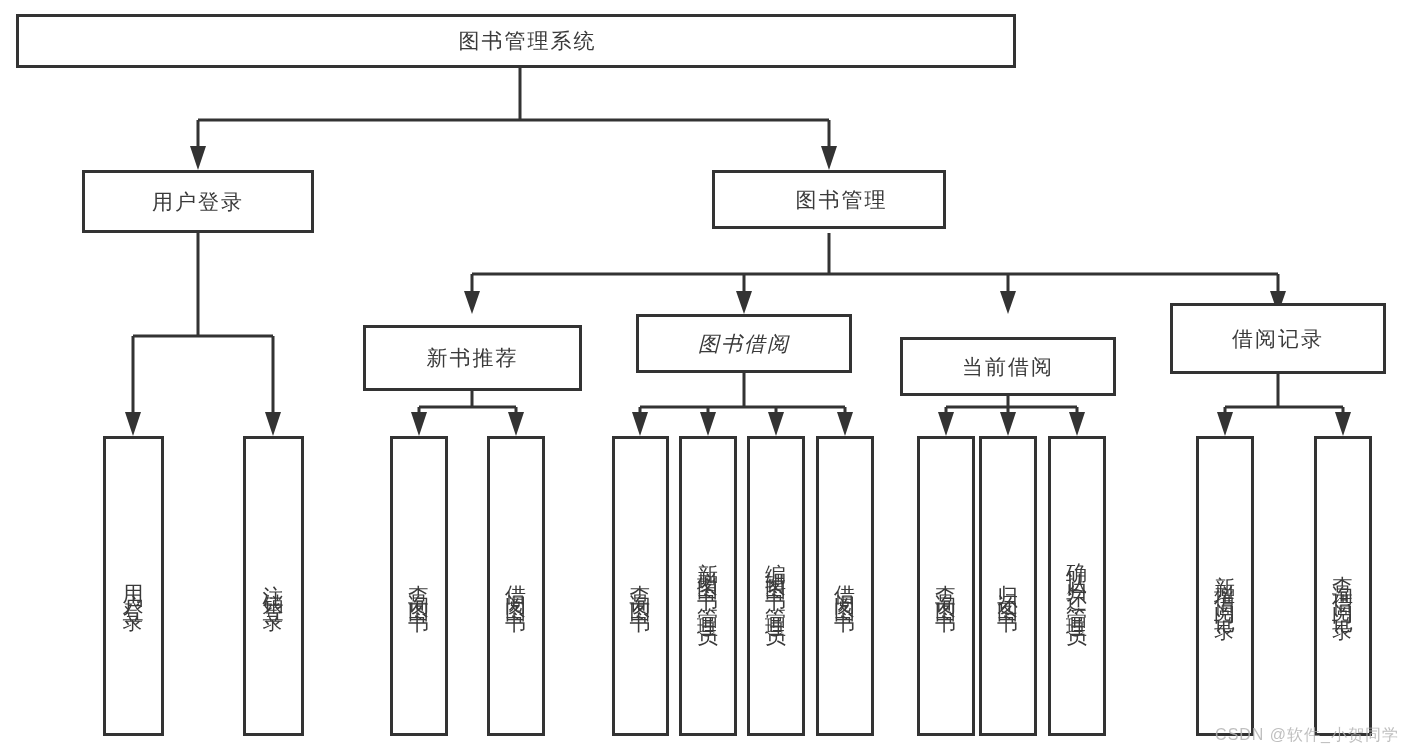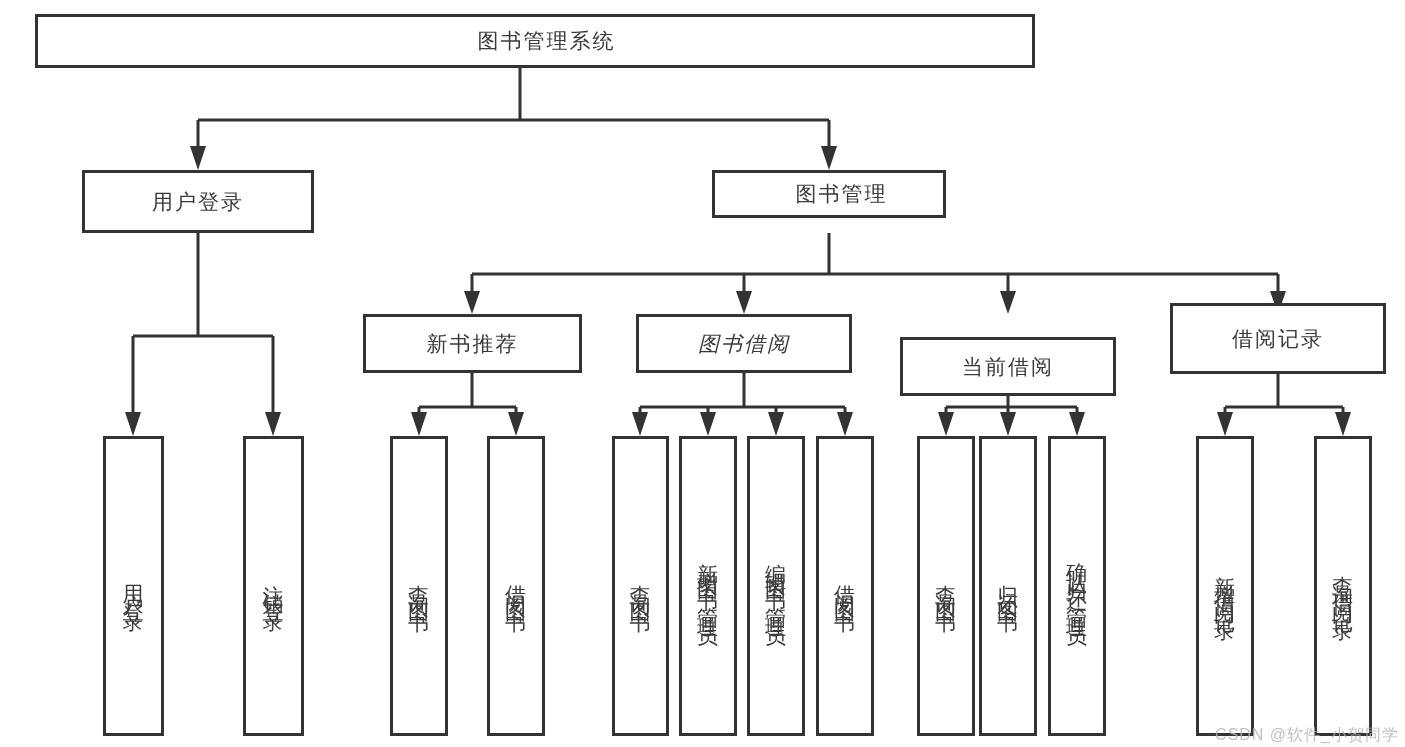--- a/index.html
+++ b/index.html
@@ -77,26 +77,26 @@
     <polygon points="1069,412 1085,412 1077,436"></polygon>
   </g>
 
   <g>
     <path d="M1278,373 V407 M1225,407 H1343 M1225,407 V414 M1343,407 V414"></path>
     <polygon points="1217,412 1233,412 1225,436"></polygon>
     <polygon points="1335,412 1351,412 1343,436"></polygon>
   </g>
 </svg>
 
-<div class="node" style="left:35px; top:14px; width:1000px; height:54px;padding-left:23px;">图书管理系统</div>
+<div class="node" style="left:16px; top:14px; width:1000px; height:54px;padding-left:23px;">图书管理系统</div>
 
 <div class="node" style="left:82px; top:170px; width:232px; height:63px;">用户登录</div>
-<div class="node" style="left:712px; top:170px; width:234px; height:48px;padding-left:25px;">图书管理</div>
+<div class="node" style="left:712px; top:170px; width:234px; height:59px;padding-left:25px;">图书管理</div>
 
-<div class="node" style="left:363px; top:314px; width:219px; height:59px;">新书推荐</div>
+<div class="node" style="left:363px; top:325px; width:219px; height:66px;">新书推荐</div>
 <div class="node" style="left:636px; top:314px; width:216px; height:59px;font-style:italic;">图书借阅</div>
 <div class="node" style="left:900px; top:314px; width:216px; height:59px;margin-top:23px;">当前借阅</div>
 <div class="node" style="left:1170px; top:296px; width:216px; height:71px;margin-top:7px;">借阅记录</div>
 
 <div class="node vnode" style="left:103px; top:436px; width:61px; height:300px;">用户登录</div>
 <div class="node vnode" style="left:243px; top:436px; width:61px; height:300px;">注销登录</div>
 
 <div class="node vnode" style="left:390px; top:436px; width:58px; height:300px;">查询图书</div>
 <div class="node vnode" style="left:487px; top:436px; width:58px; height:300px;">借阅图书</div>
 

